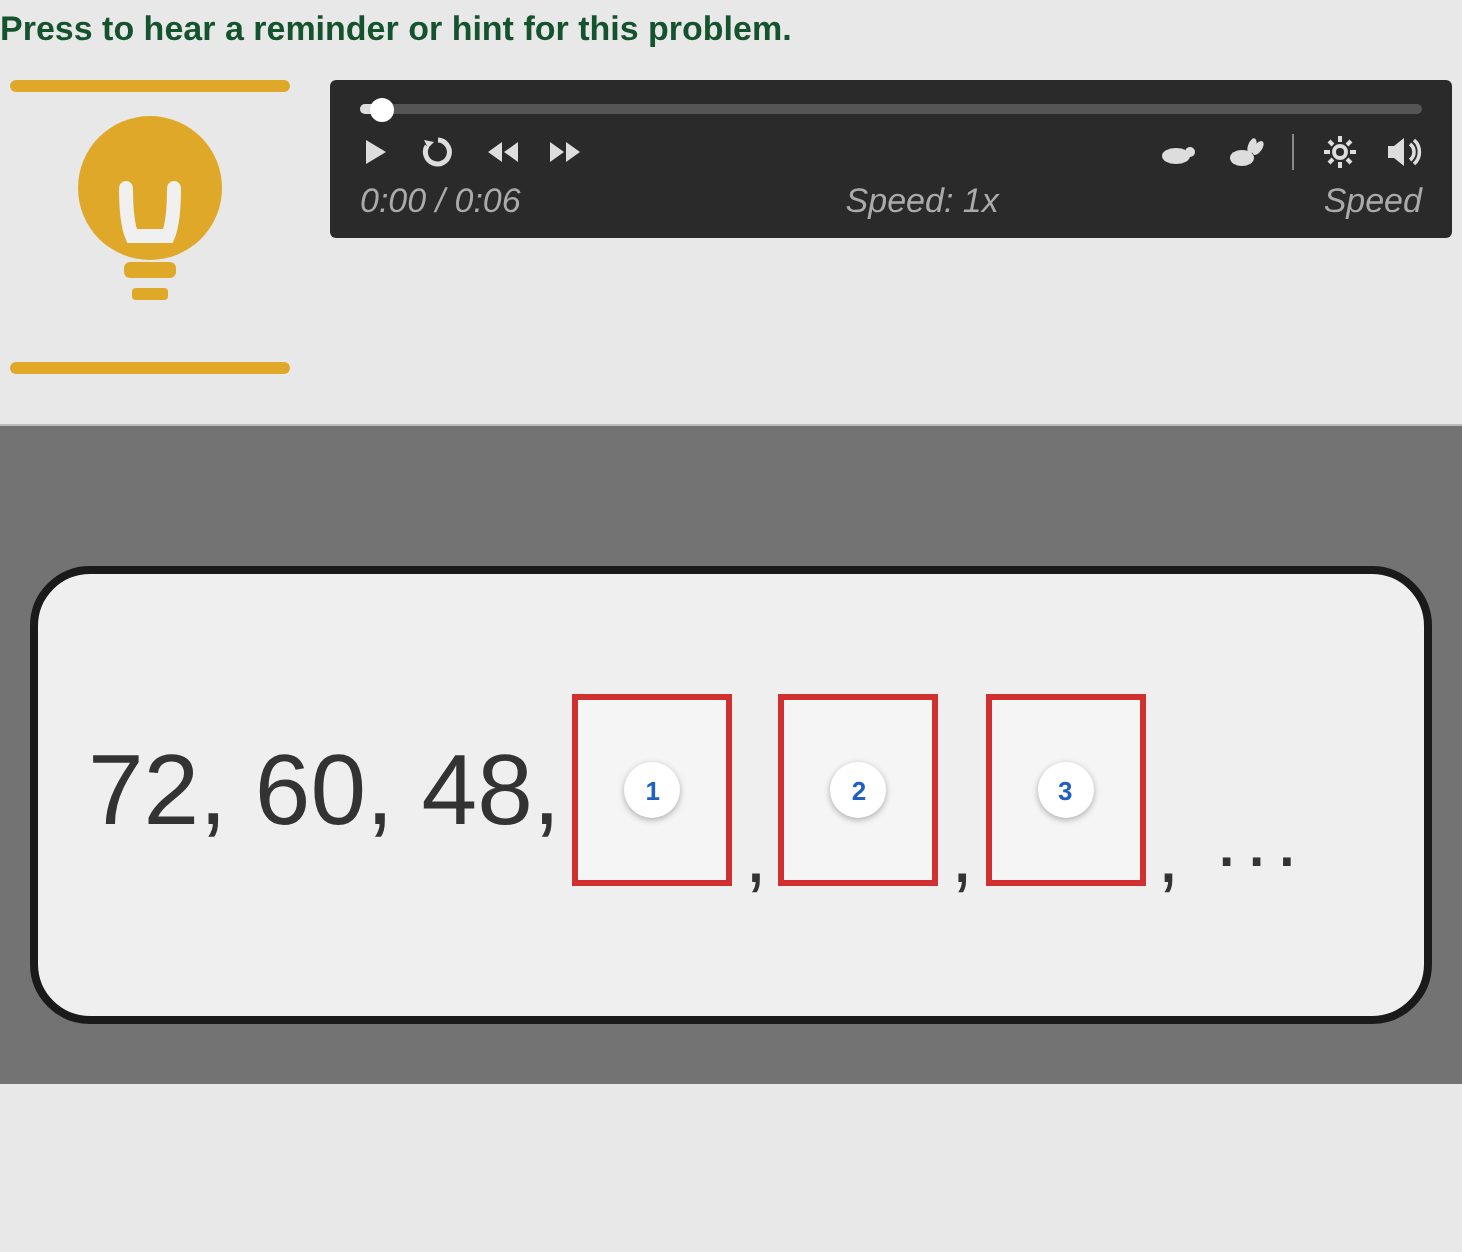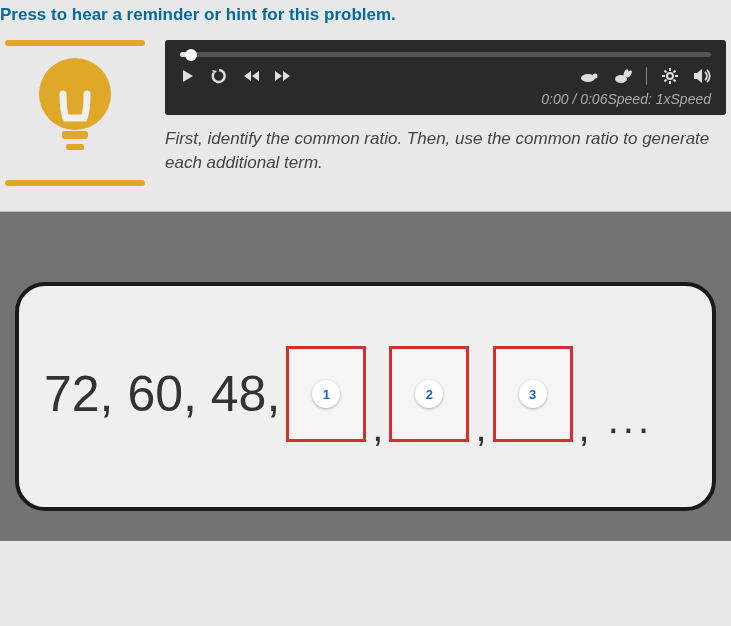--- a/index.html
+++ b/index.html
@@ -6,21 +6,21 @@
     body {
       font-family: Arial, sans-serif;
       background: #e8e8e8;
       width: 731px;
       height: 626px;
       overflow: hidden;
     }
     .header-text {
       font-weight: bold;
       font-size: 17px;
-      color: #0369a1;
+      color: #14532d;
       padding: 5px 0 15px 0;
     }
     .top-section {
       display: flex;
       gap: 20px;
       padding: 0 5px;
     }
     .bulb-container {
       display: flex;
       flex-direction: column;
@@ -87,22 +87,22 @@
       display: flex;
       align-items: center;
     }
     .divider-v {
       width: 1px;
       height: 18px;
       background: #888;
     }
     .info-row {
       display: flex;
-      justify-content: flex-end;
-      font-size: 14px;
+      justify-content: space-between;
+      font-size: 17px;
       color: #aaa;
       font-style: italic;
     }
     .hint-text {
       font-style: italic;
       color: #444;
       font-size: 17px;
       line-height: 1.4;
       margin-top: 12px;
     }
@@ -256,21 +256,20 @@
               </svg>
           </div>
         </div>
       </div>
       <div class="info-row">
         <span>0:00 / 0:06</span>
         <span>Speed: 1x</span>
         <span>Speed</span>
       </div>
     </div>
-    <div class="hint-text">First, identify the common ratio. Then, use the common ratio to generate each additional term.</div>
   </div>
 </div>
 
 <div class="separator"></div>
 
 <div class="problem-area">
   <div class="sequence-box">
     <span class="sequence-text">72, 60, 48,</span>
     <div class="blanks-row">
       <div class="blank">

